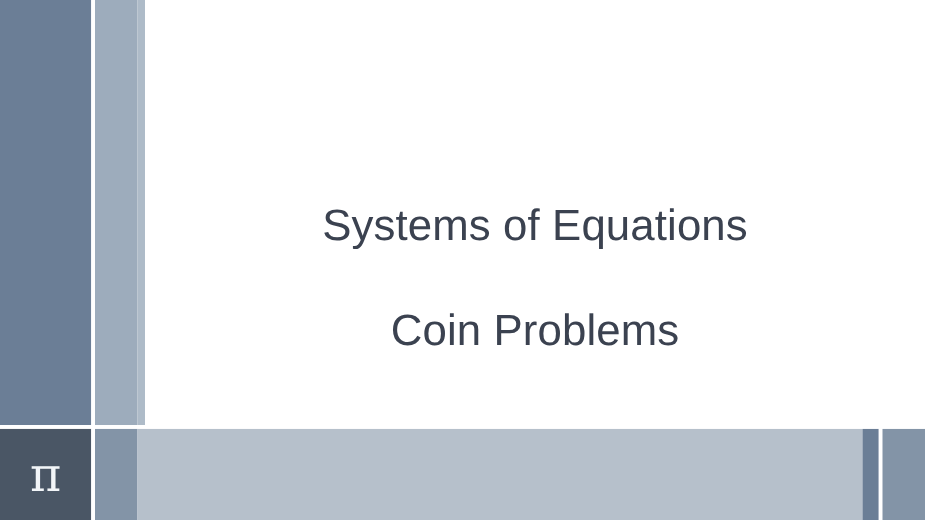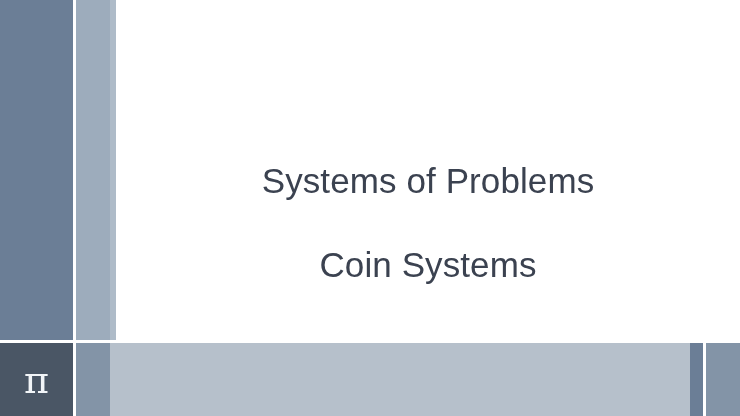--- a/index.html
+++ b/index.html
@@ -108,22 +108,22 @@
 
 <div id="slide">
 
   <div class="left-band" id="band-dark-left"></div>
   <div class="left-band" id="band-gap-left"></div>
   <div class="left-band" id="band-mid-left"></div>
   <div class="left-band" id="band-light-left"></div>
 
   <div id="stage">
     <div id="title-block">
-      <span class="title-line">Systems of Problems</span>
-      <span class="title-line">Coin Systems</span>
+      <span class="title-line">Systems of Equations</span>
+      <span class="title-line">Coin Problems</span>
     </div>
   </div>
 
   <div id="footer-rule"></div>
 
   <div id="footer">
     <div class="foot-band" id="foot-dark"></div>
     <div class="foot-band" id="foot-gap"></div>
     <div class="foot-band" id="foot-mid"></div>
     <div class="foot-band" id="foot-light"></div>

